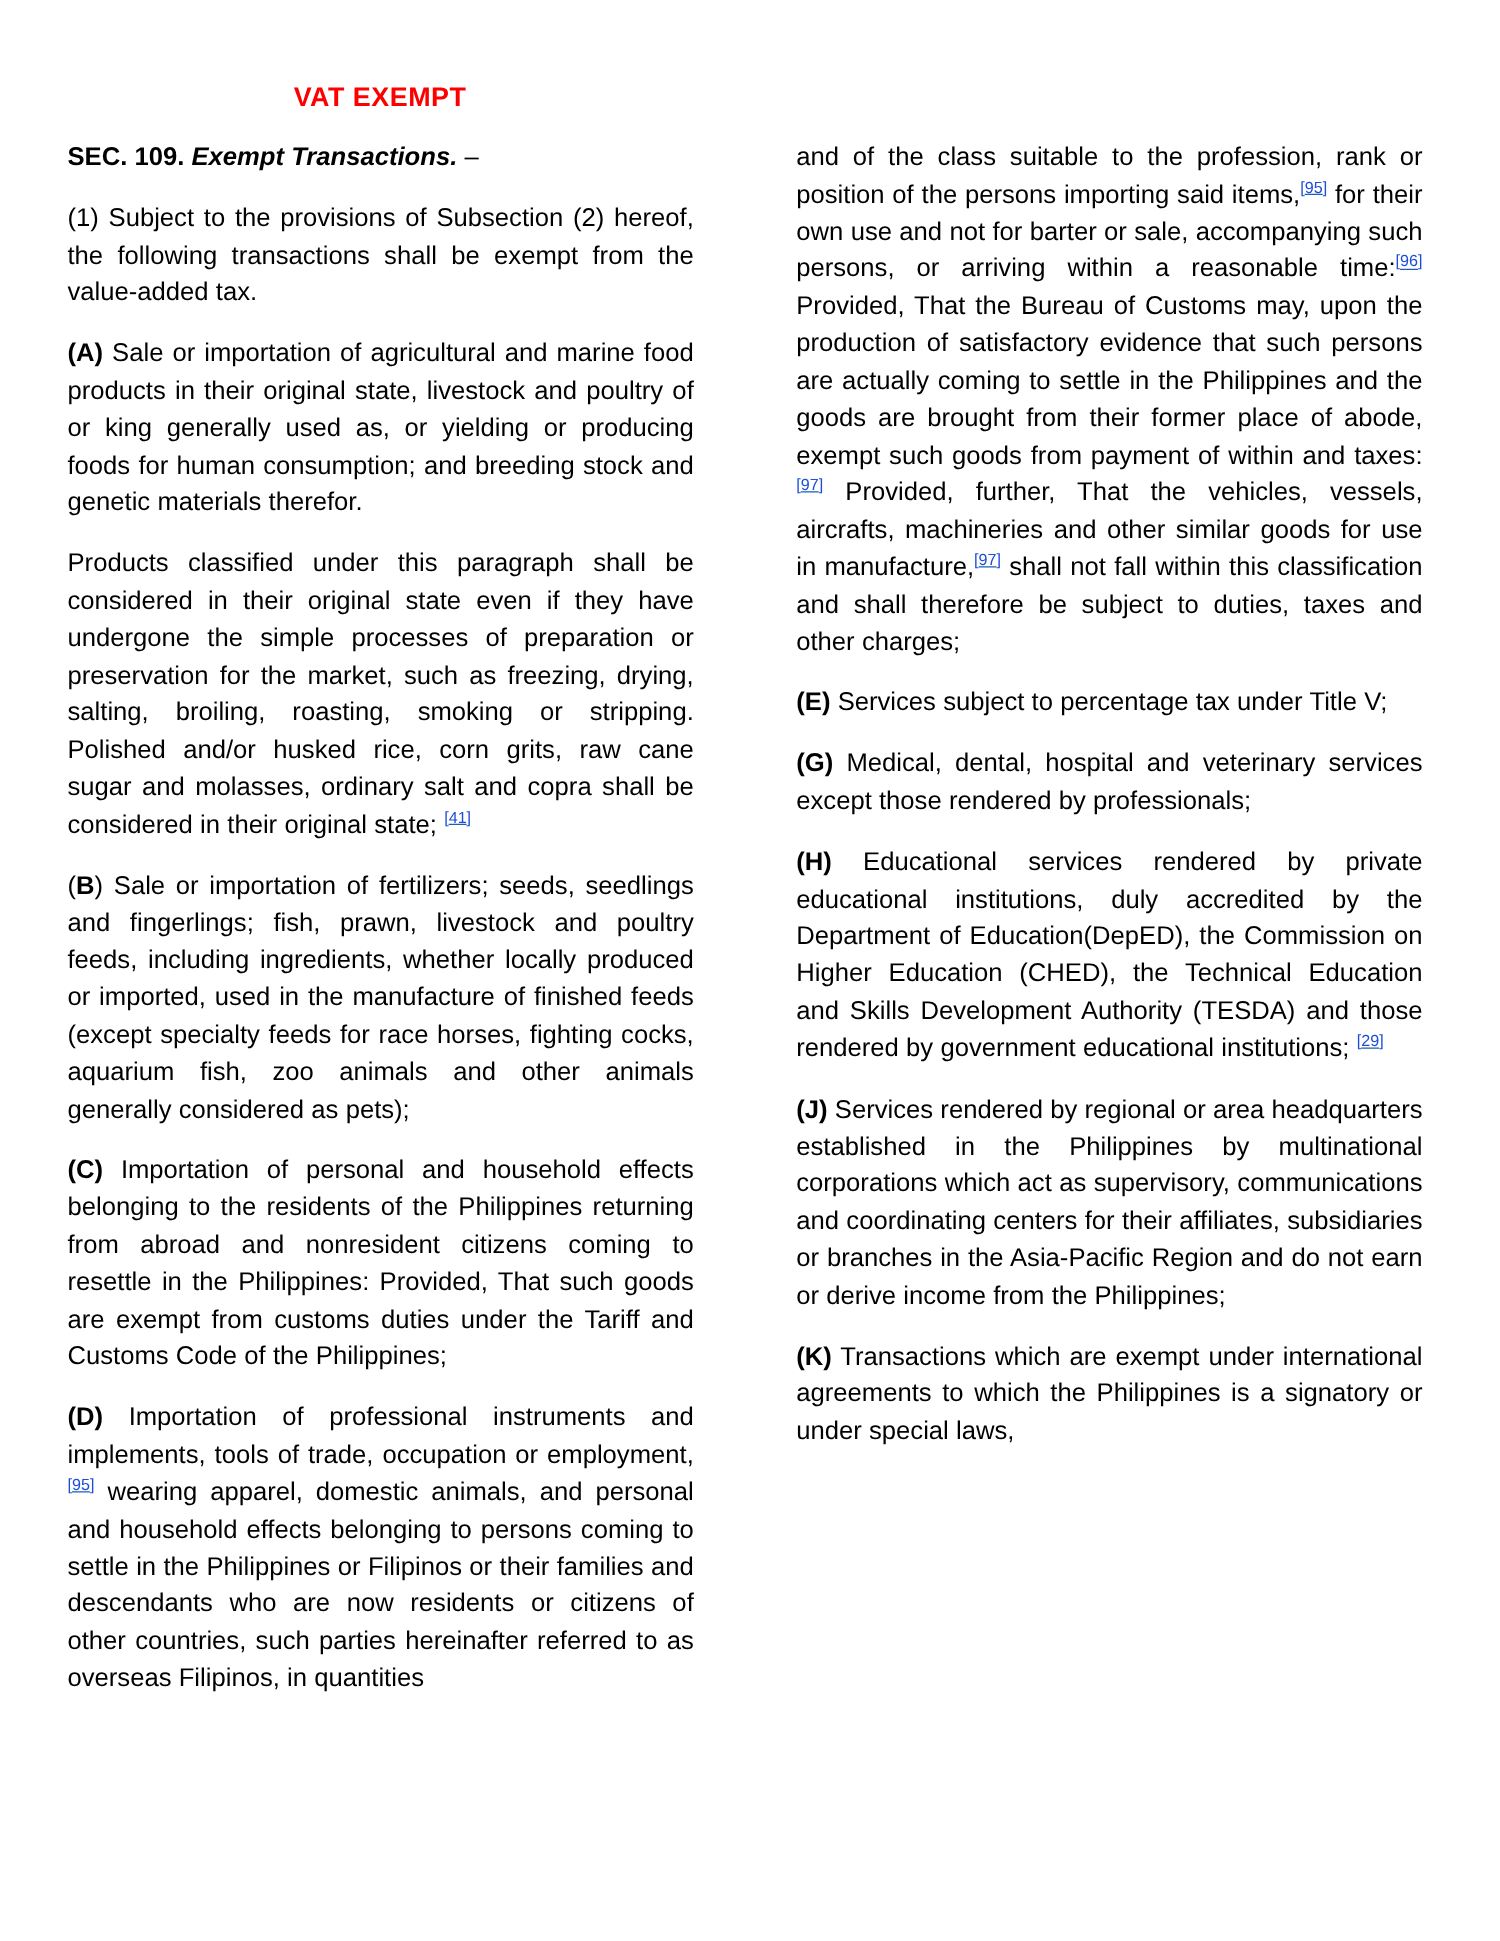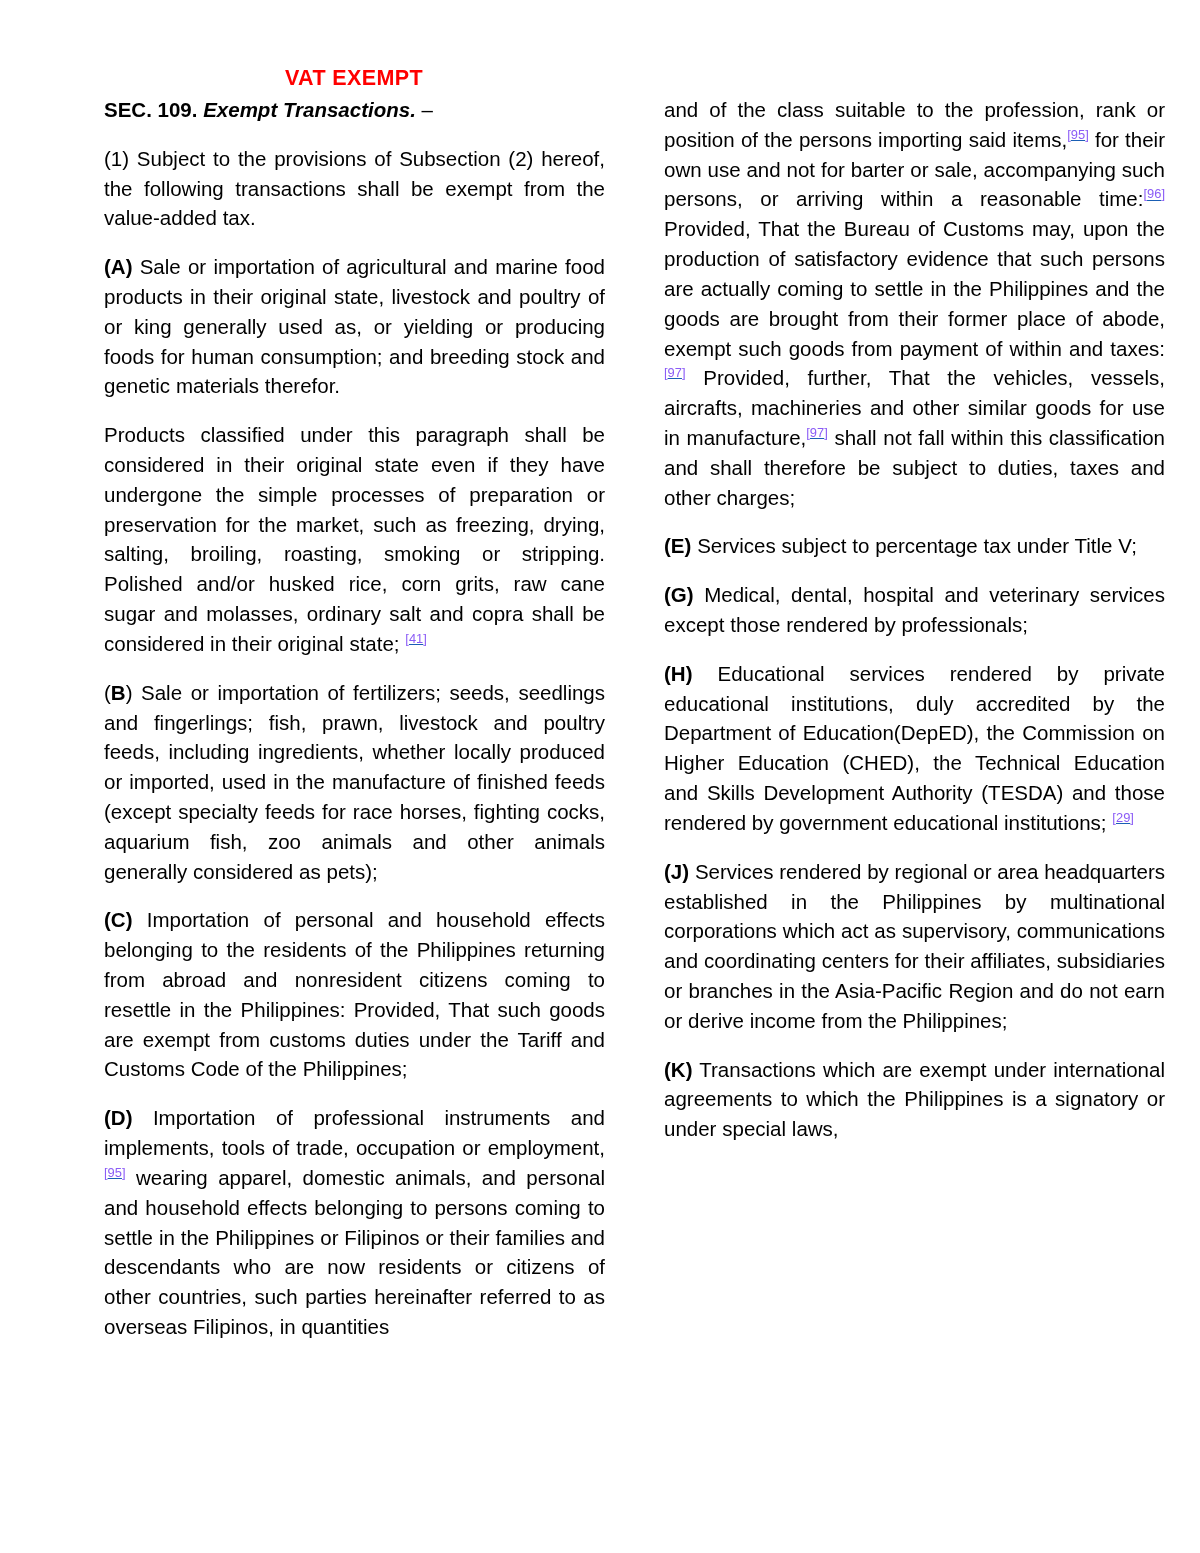--- a/index.html
+++ b/index.html
@@ -12,35 +12,35 @@
     height: 1553px;
     font-family: "Liberation Sans", sans-serif;
     color: #000000;
     overflow: hidden;
   }
   .page {
     position: relative;
     width: 1200px;
     height: 1553px;
     box-sizing: border-box;
-    padding: 56px 56px 0 104px;
+    padding: 56px 56px 0 54px;
   }
   .doc-title {
     text-align: center;
     color: #ff0000;
     font-weight: bold;
     font-size: 21.5px;
     letter-spacing: 0.4px;
     margin: 10px 0 0 0;
     width: 500px;
   }
   .columns {
     display: flex;
-    column-gap: 59px;
-    margin-top: 4px;
+    column-gap: 82px;
+    margin-top: 20px;
   }
   .col {
     width: 501px;
     flex: 0 0 501px;
   }
   .sec-head {
     font-size: 20.5px;
     line-height: 1.45;
     margin: 0 0 19px 0;
     font-weight: bold;
@@ -64,21 +64,21 @@
   p.para:last-child {
     margin-bottom: 0;
   }
   .lbl {
     font-weight: bold;
   }
   .lbl-open {
     font-weight: normal;
   }
   sup.fn {
-    color: #8b5cf6;
+    color: #1d4ed8;
     font-size: 0.63em;
     vertical-align: super;
     line-height: 0;
     letter-spacing: 0;
   }
   sup.fn .num {
     text-decoration: underline;
     text-decoration-color: #1a5fb4;
   }
 </style>

